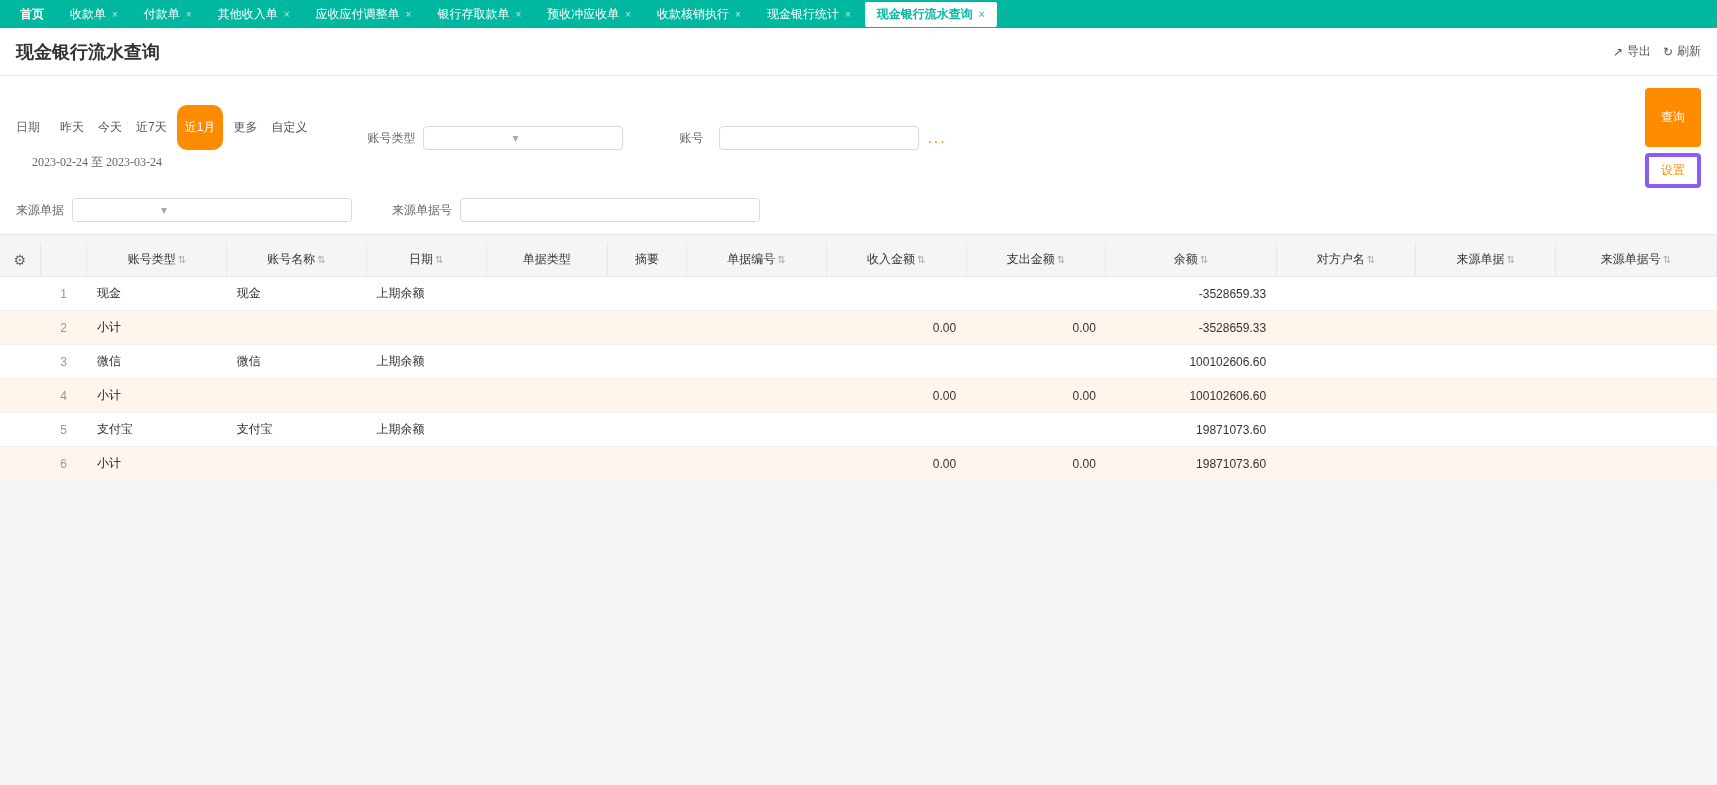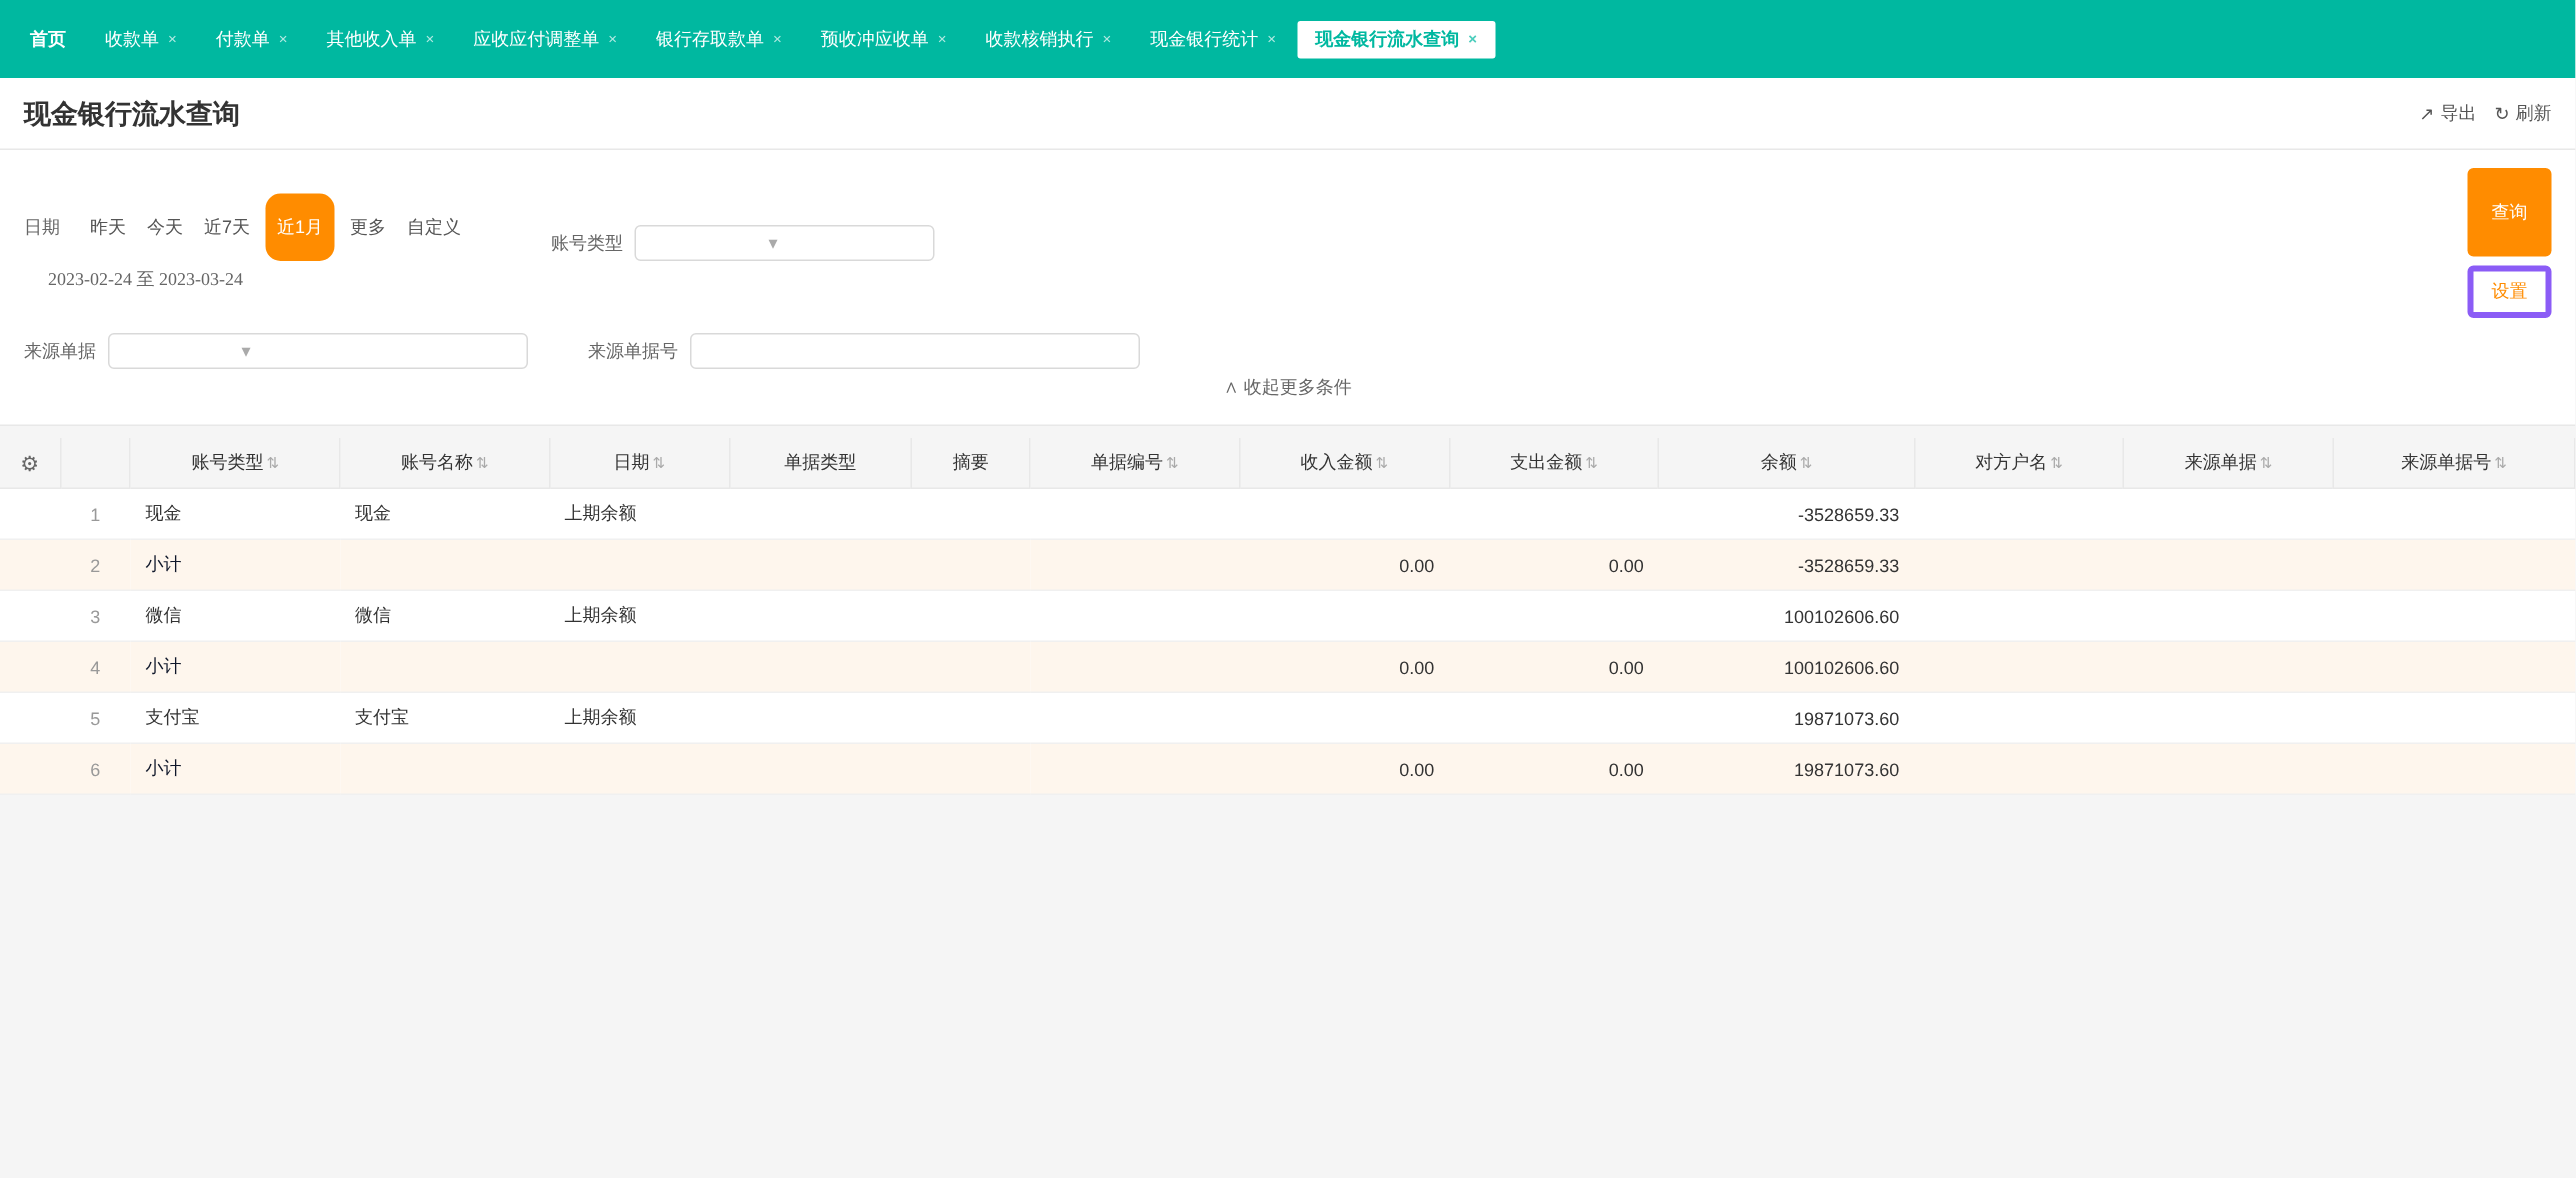--- a/index.html
+++ b/index.html
@@ -3,21 +3,21 @@
   <meta charset="utf-8">
   <style>
     * { margin: 0; padding: 0; box-sizing: border-box; }
     body { font-family: "Microsoft YaHei", "PingFang SC", sans-serif; font-size: 12px; background: #f5f5f5; color: #333; }
 
     
     .top-nav {
       background: #00b8a0;
       display: flex;
       align-items: center;
-      height: 52px;
+      height: 28px;
       padding: 0 8px;
       gap: 2px;
       overflow: hidden;
     }
     .nav-item {
       color: #fff;
       padding: 4px 12px;
       cursor: pointer;
       white-space: nowrap;
       font-size: 12px;
@@ -294,20 +294,25 @@
     </div>
 
     <div style="display:flex; align-items:center; gap:8px; margin-left:40px;">
       <span class="filter-label">账号类型</span>
       <div class="filter-select">
         <span></span>
         <span style="color:#aaa;">▾</span>
       </div>
     </div>
 
+    <div style="display:flex; align-items:center; gap:8px; margin-left:40px;">
+      <span class="filter-label">账号</span>
+      <input class="filter-input" type="text" style="">
+      <span class="dots-btn">...</span>
+    </div>
 
     <div class="filter-actions">
       <button class="query-btn">查询</button>
       <button class="settings-btn">设置</button>
     </div>
   </div>
 
   <div class="filter-row2">
     <div class="filter-group">
       <span class="filter-label">来源单据</span>
@@ -315,24 +320,20 @@
         <span></span>
         <span style="color:#aaa;">▾</span>
       </div>
     </div>
     <div class="filter-group">
       <span class="filter-label">来源单据号</span>
       <input class="filter-input" type="text" style="min-width: 300px;">
     </div>
   </div>
 
-  <div class="collapse-bar">
-    <span>∧</span>
-    <span>收起更多条件</span>
-  </div>
 </div>
 
 <div class="table-container">
   <table>
     <thead>
       <tr>
         <th><span class="gear-icon">⚙</span></th>
         <th></th>
         <th><span>账号类型</span><span class="sort-arrows">⇅</span></th>
         <th><span>账号名称</span><span class="sort-arrows">⇅</span></th>

